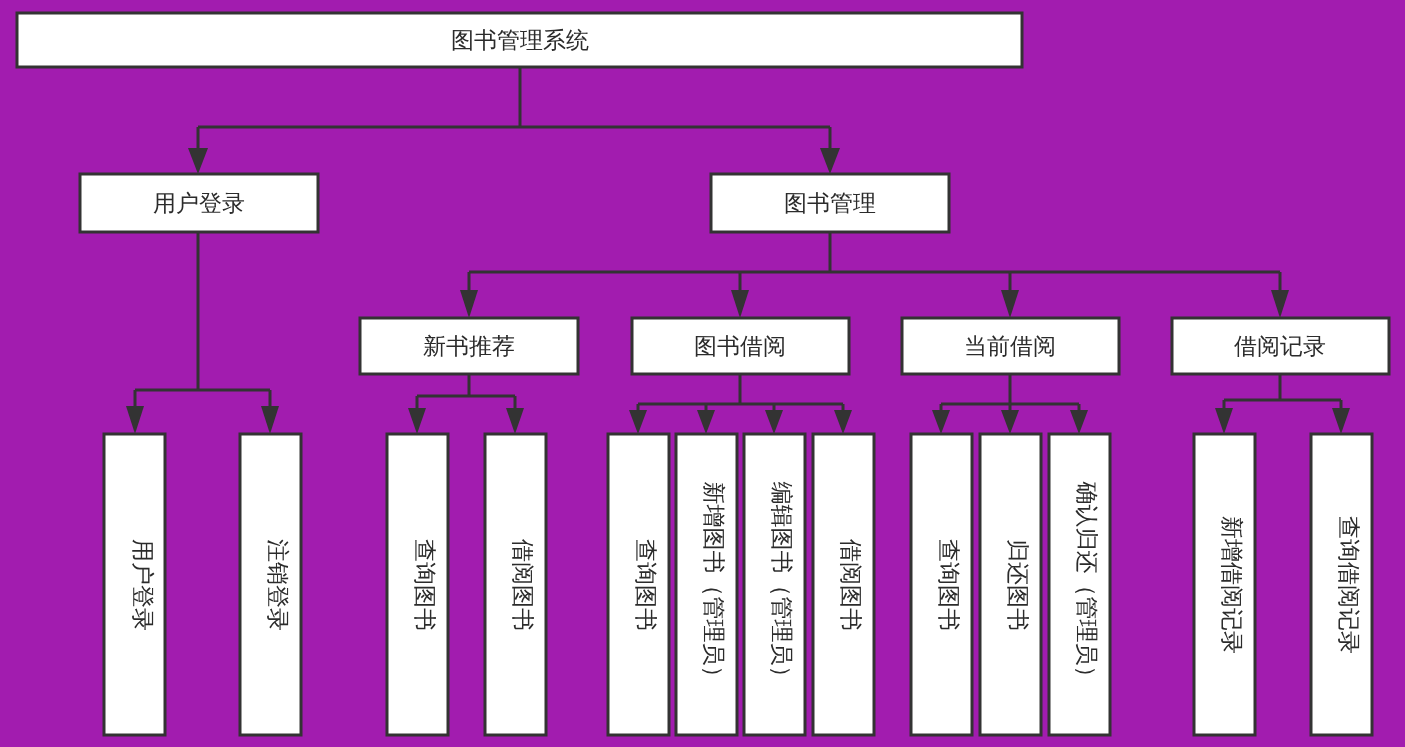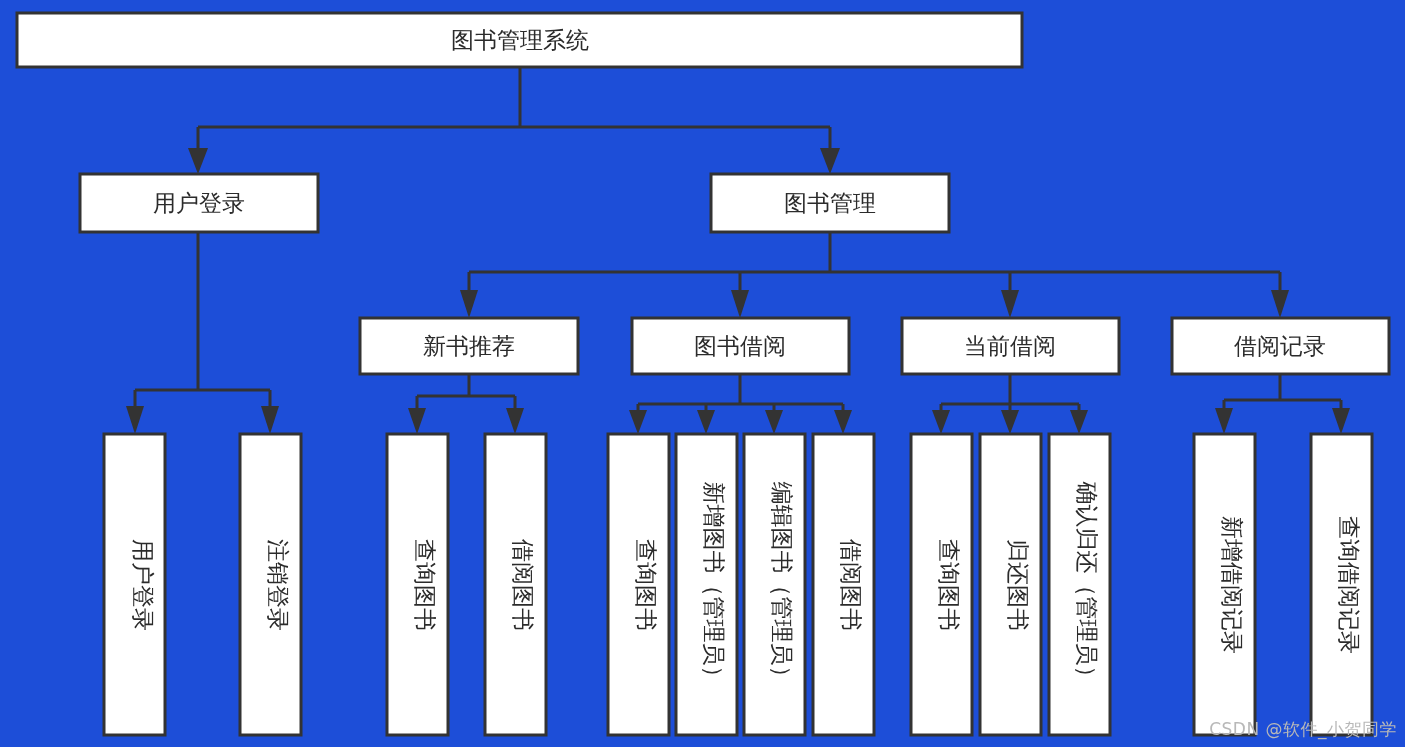--- a/index.html
+++ b/index.html
@@ -7,21 +7,21 @@
     padding: 0;
     background: #ffffff;
   }
   body {
     font-family: "DejaVu Sans", "Liberation Sans", sans-serif;
   }
   #diagram-root {
     position: relative;
     width: 1405px;
     height: 747px;
-    background: #1d4ed8;
+    background: #a21caf;
     overflow: hidden;
   }
   svg#flow {
     position: absolute;
     left: 0;
     top: 0;
     width: 1405px;
     height: 747px;
     display: block;
   }
@@ -234,15 +234,14 @@
       <rect class="node-box" x="1194" y="434" width="61" height="301"></rect>
       <text class="node-label-v" x="1224" y="585" transform="rotate(90 1224 585)">新增借阅记录</text>
     </g>
     <g>
       <rect class="node-box" x="1311" y="434" width="61" height="301"></rect>
       <text class="node-label-v" x="1341" y="585" transform="rotate(90 1341 585)">查询借阅记录</text>
     </g>
 
   </svg>
 
-  <div class="watermark">CSDN @软件_小贺同学</div>
 
 </div>
 
 </body></html>

